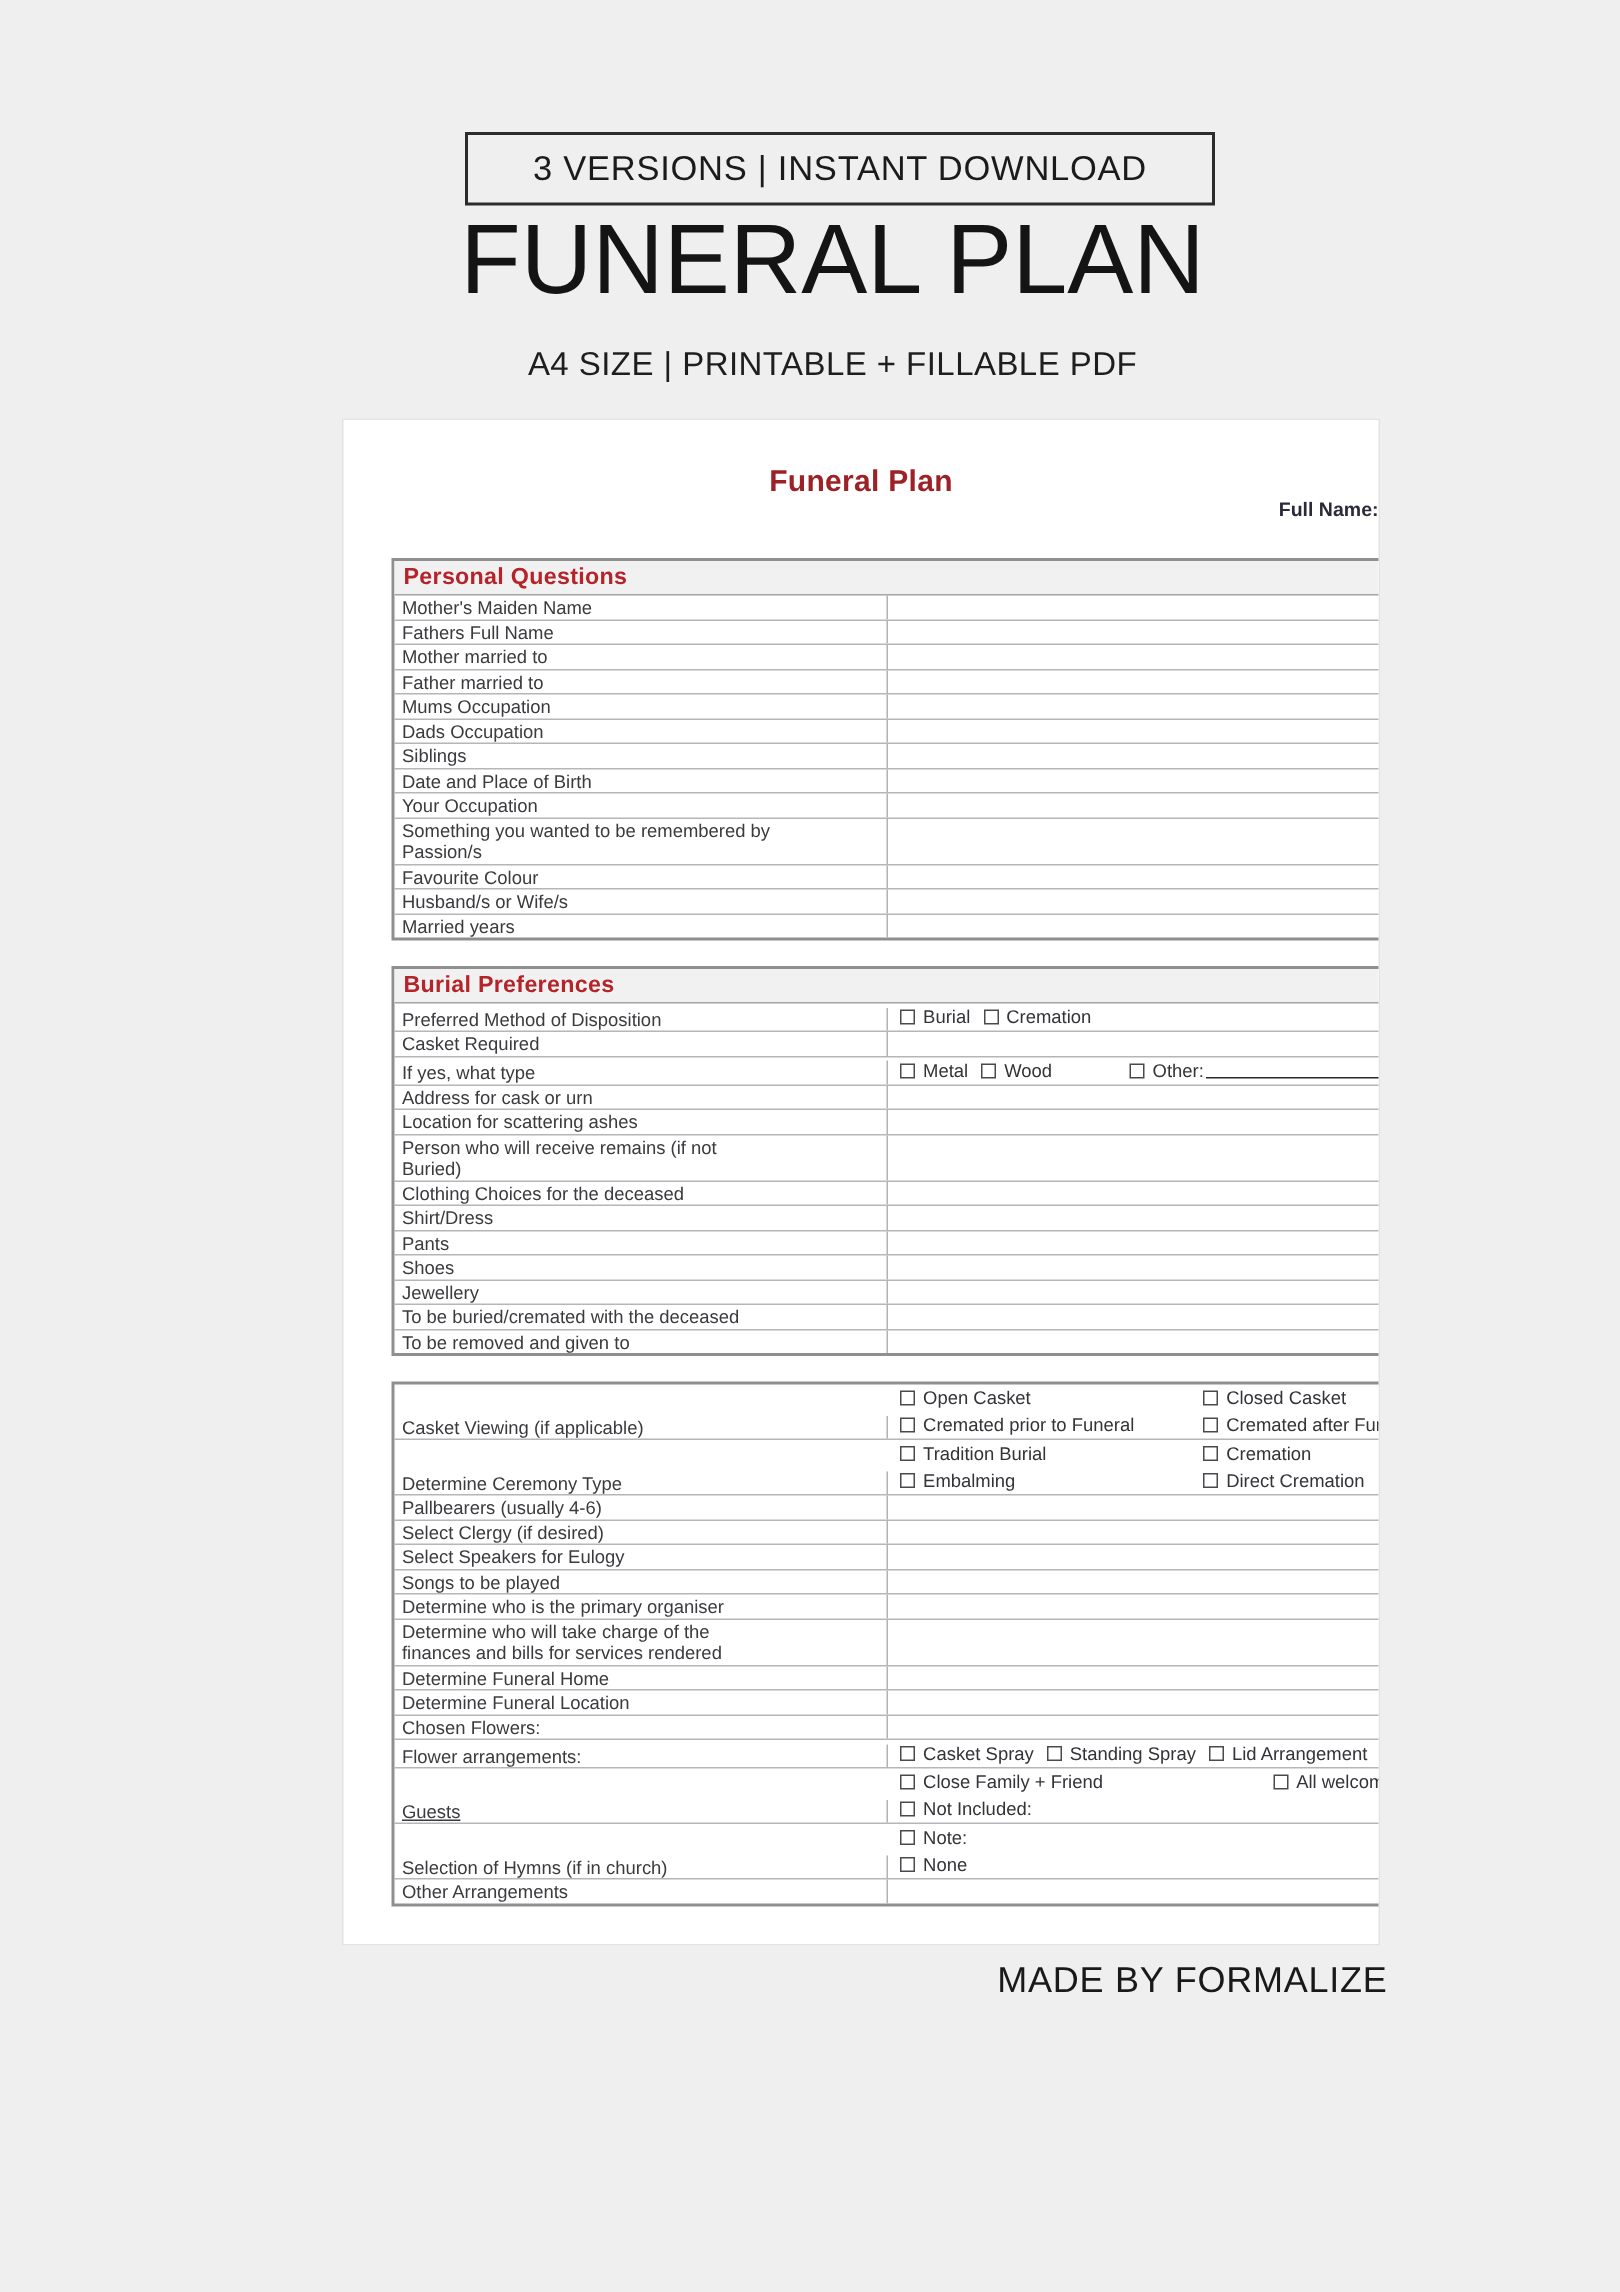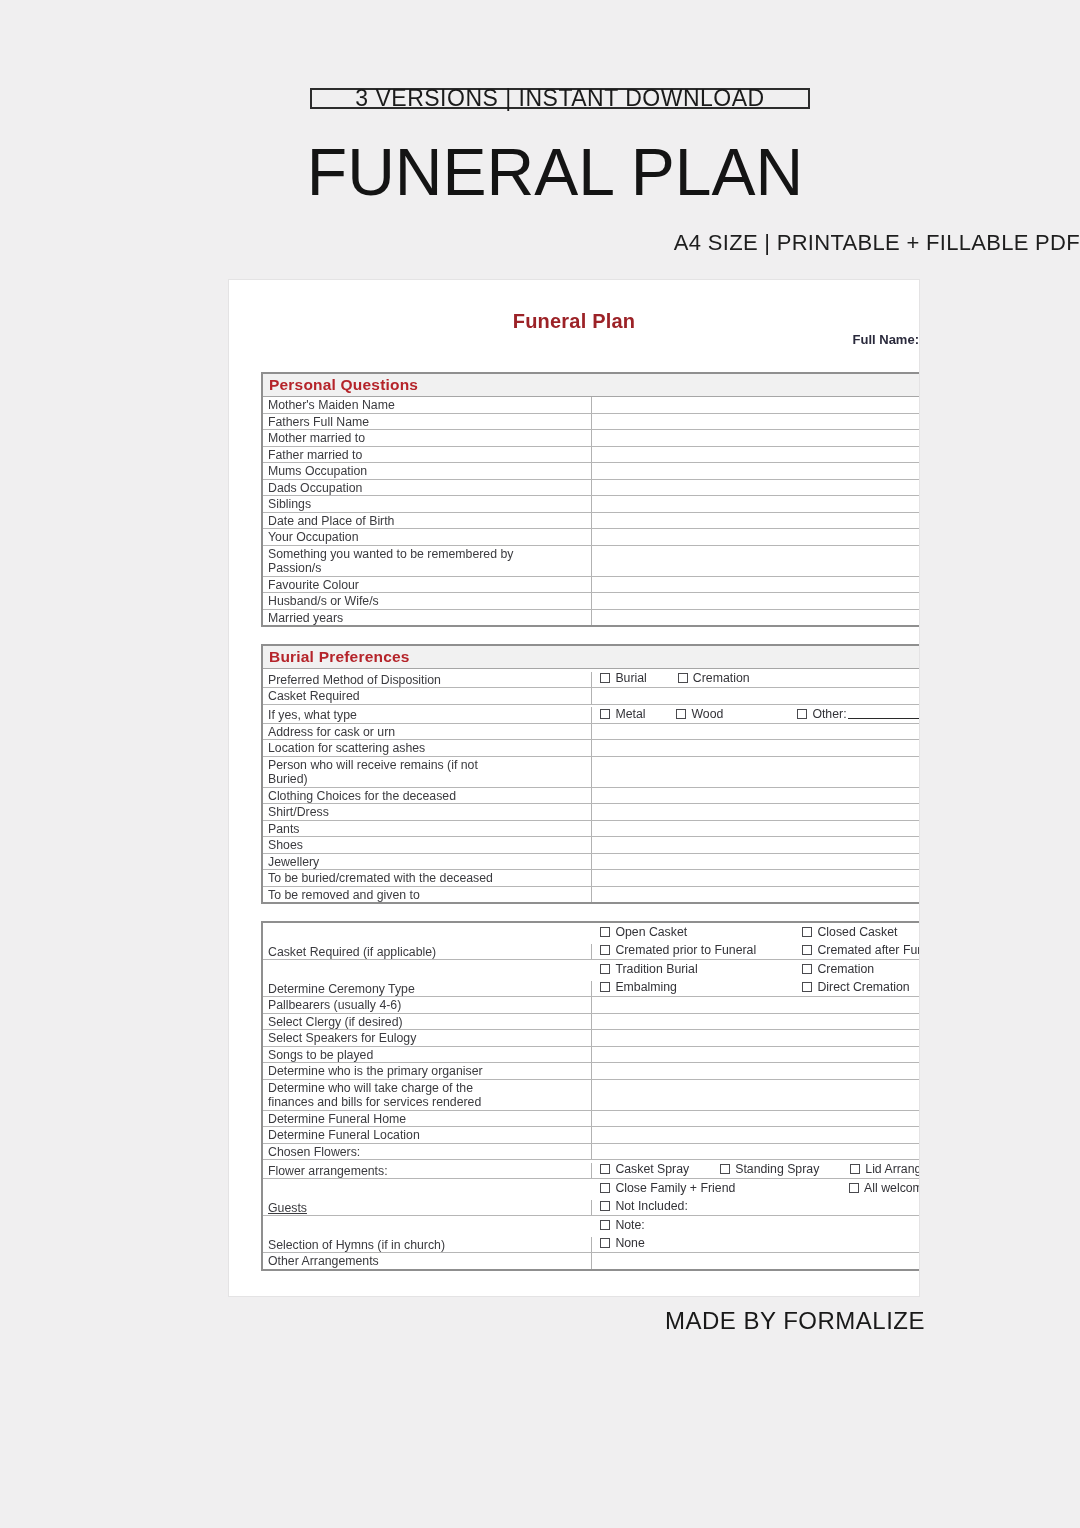--- a/index.html
+++ b/index.html
@@ -6,32 +6,32 @@
   html,body { margin:0; padding:0; }
   body { background:#d9d9d9; font-family:"Liberation Sans","DejaVu Sans",sans-serif; }
 
   .canvas {
     position:relative; width:1080px; height:1528px;
     background:var(--page-bg,#f0eff0); overflow:hidden;
   }
 
   
   .badge {
-    position:absolute; left:310px; top:88px; width:500px; height:21px;
+    position:absolute; left:310px; top:88px; width:500px; height:49px;
     border:2px solid #2c2c2c; display:flex; align-items:center; justify-content:center;
     font-size:23px; letter-spacing:.5px; color:#1b1b1b; background:transparent;
   }
   .main-title {
     position:absolute; left:30px; top:134px; width:1050px; margin:0;
     text-align:center; font-size:66px; font-weight:400; color:#141414;
     letter-spacing:0; white-space:nowrap;
   }
   .subtitle {
     position:absolute; left:30px; top:230px; width:1050px;
-    text-align:right; font-size:22px; color:#1e1e1e; letter-spacing:.3px;
+    text-align:center; font-size:22px; color:#1e1e1e; letter-spacing:.3px;
   }
 
   
   .doc {
     position:absolute; left:228px; top:279px; width:692px; height:1018px;
     background:#ffffff; border:1px solid #e4e3e4; padding-top:30px; overflow:hidden;
   }
   .doc-title {
     text-align:center; font-size:20px; font-weight:bold;
     color:var(--doc-title-red,#9c2227); line-height:22px; letter-spacing:.2px;
@@ -53,21 +53,21 @@
   .row + .row { border-top:1px solid #b6b6b6; }
   .cell-label {
     width:45%; border-right:1px solid #b2b2b2;
     padding:1px 4px 0 5px; font-size:12.3px; line-height:14.5px; color:#3b3b3f;
   }
   .cell-label.u .lbl-line:first-child { text-decoration:underline; }
   .cell-value {
     flex:1; padding:0 6px 0 8px; display:flex; flex-direction:column; justify-content:center;
   }
   .opt-line { display:flex; align-items:center; line-height:18px; font-size:12.3px; color:#333338; }
-  .opt { display:inline-flex; align-items:center; margin-right:31px; white-space:nowrap; }
+  .opt { display:inline-flex; align-items:center; margin-right:9px; white-space:nowrap; }
   .opt.has-fill { flex:1; margin-right:14px;padding-left:43px; }
   .opt-line.grid .opt { margin-right:0; }
   .cb {
     width:10px; height:10px; border:1px solid #4a4a4e; background:#fff;
     margin-right:5px; flex:none; display:inline-block;
   }
   .fill { flex:1; border-bottom:1px solid #2a2a2a; height:11px; margin-left:1px; }
 
   
   .footer {
@@ -279,21 +279,21 @@
           <div class="row">
             <div class="cell-label">
               <div class="lbl-line">To be removed and given to</div>
             </div>
             <div class="cell-value"></div>
           </div>
         </div>
         <div class="sec">
           <div class="row">
             <div class="cell-label">
-              <div class="lbl-line">Casket Required (if applicable)</div>
+              <div class="lbl-line">Casket Viewing (if applicable)</div>
             </div>
             <div class="cell-value">
               <div class="opt-line grid">
                 <span class="opt" style="width: 52%; flex: 0 0 auto;">
                   <span class="cb"></span>
                   <span class="opt-text">Open Casket</span>
                 </span>
                 <span class="opt">
                   <span class="cb"></span>
                   <span class="opt-text">Closed Casket</span>

